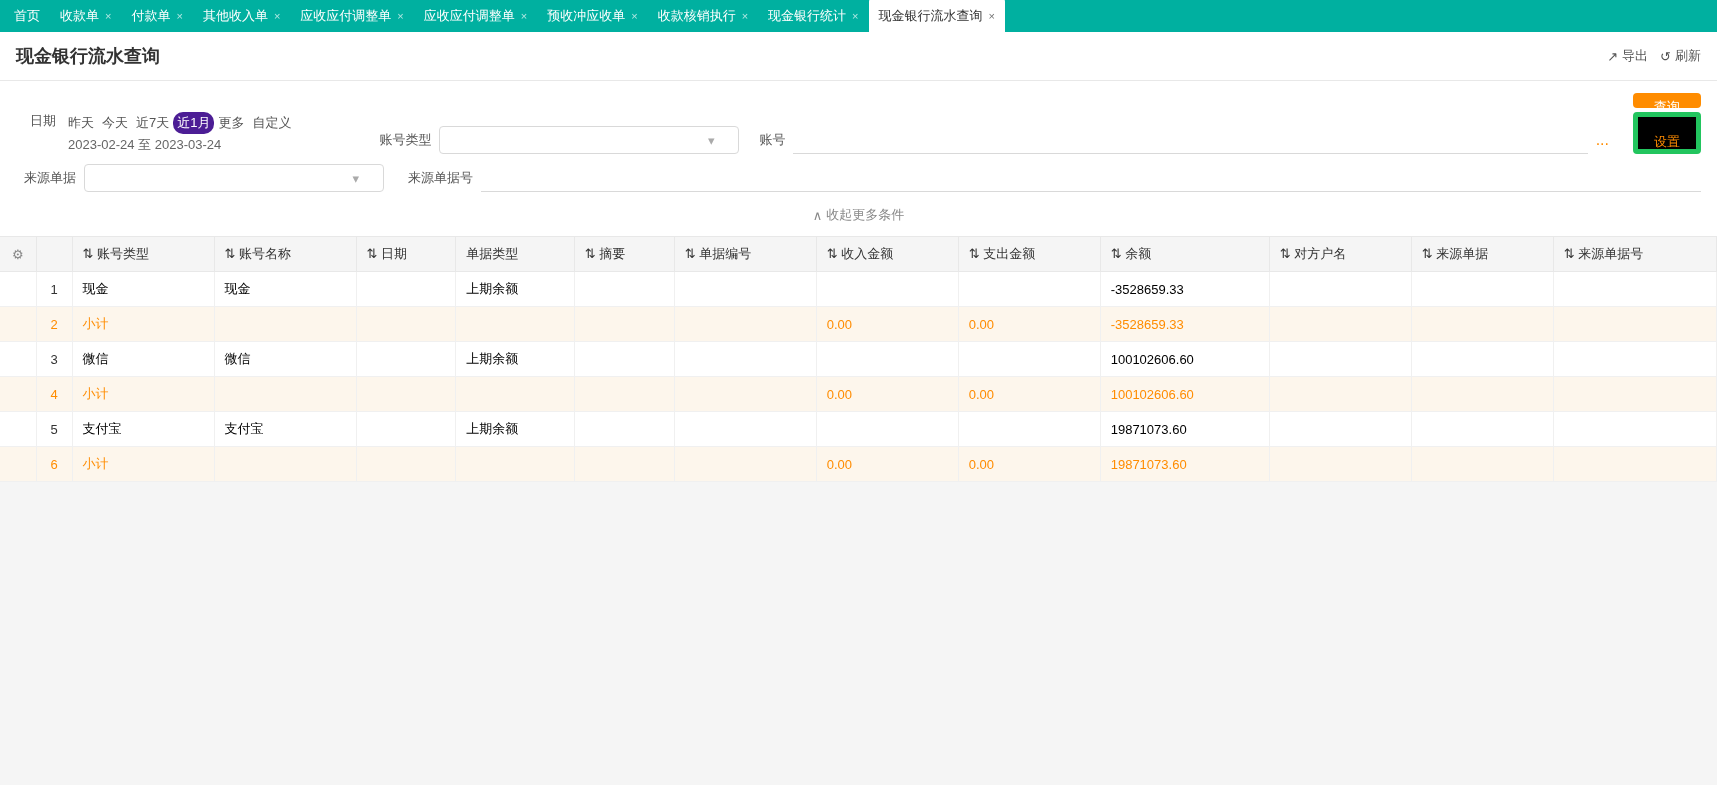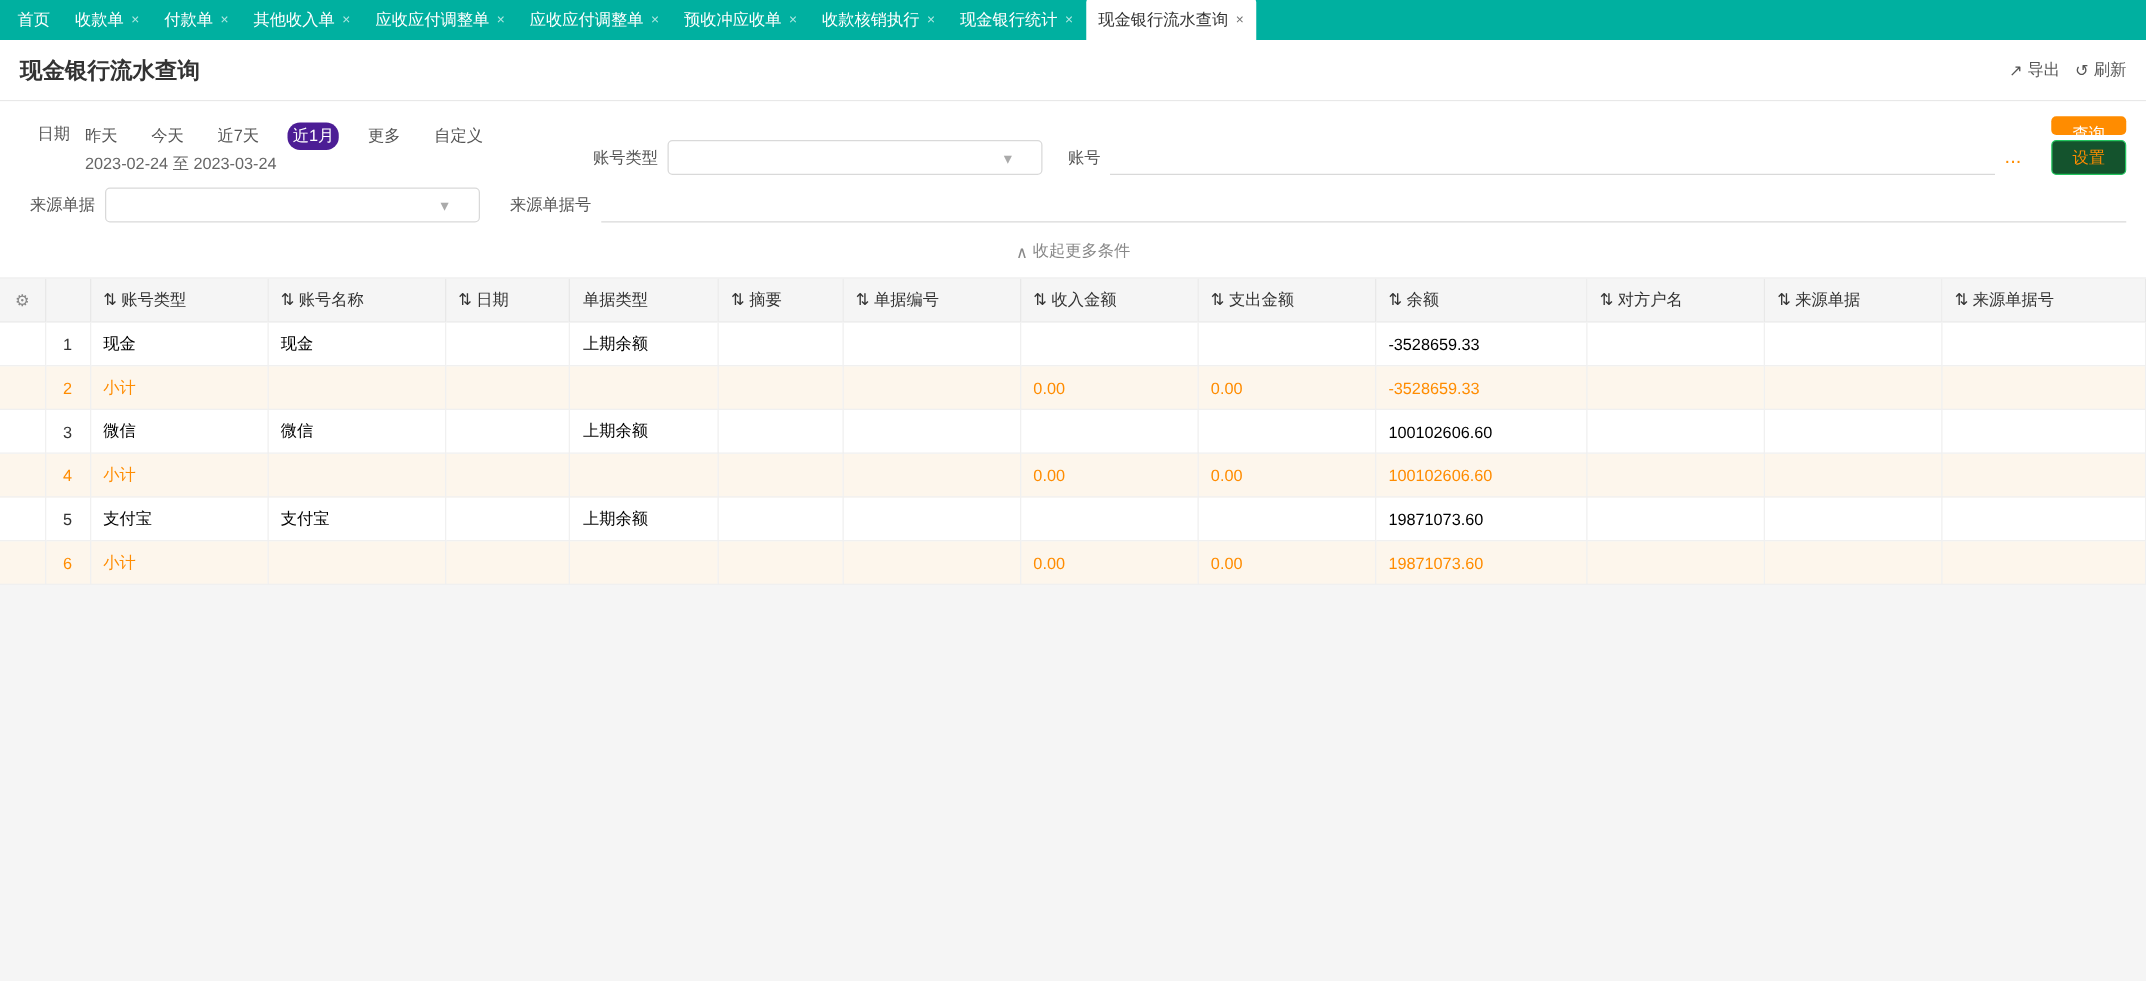--- a/index.html
+++ b/index.html
@@ -77,21 +77,21 @@
       gap: 16px;
       margin-bottom: 10px;
     }
     .filter-label {
       color: #555;
       min-width: 40px;
       text-align: right;
     }
     .date-options {
       display: flex;
-      gap: 19px;
+      gap: 0;
       align-items: center;
     }
     .date-opt {
       color: #555;
       cursor: pointer;
       padding: 2px 4px;
       border-radius: 3px;
     }
     .date-opt.active {
       background: #4c1d95;
@@ -130,25 +130,25 @@
       background: #ff8c00;
       color: #fff;
       border: none;
       border-radius: 4px;
       padding: 5px 16px;
       cursor: pointer;
       font-size: 13px;
       height: 15px;
     }
     .btn-setting {
-      background: #14532d;
+      background: #000000;
       color: #ff8c00;
-      border: 1px solid #22c55e;
+      border: 5px solid #22c55e;
       border-radius: 4px;
-      padding: 4px 16px;
+      padding: 16px 16px;
       cursor: pointer;
       font-size: 13px;
       height: 28px;
     }
     .collapse-bar {
       text-align: center;
       padding: 4px 0;
       color: #888;
       cursor: pointer;
       font-size: 12px;

